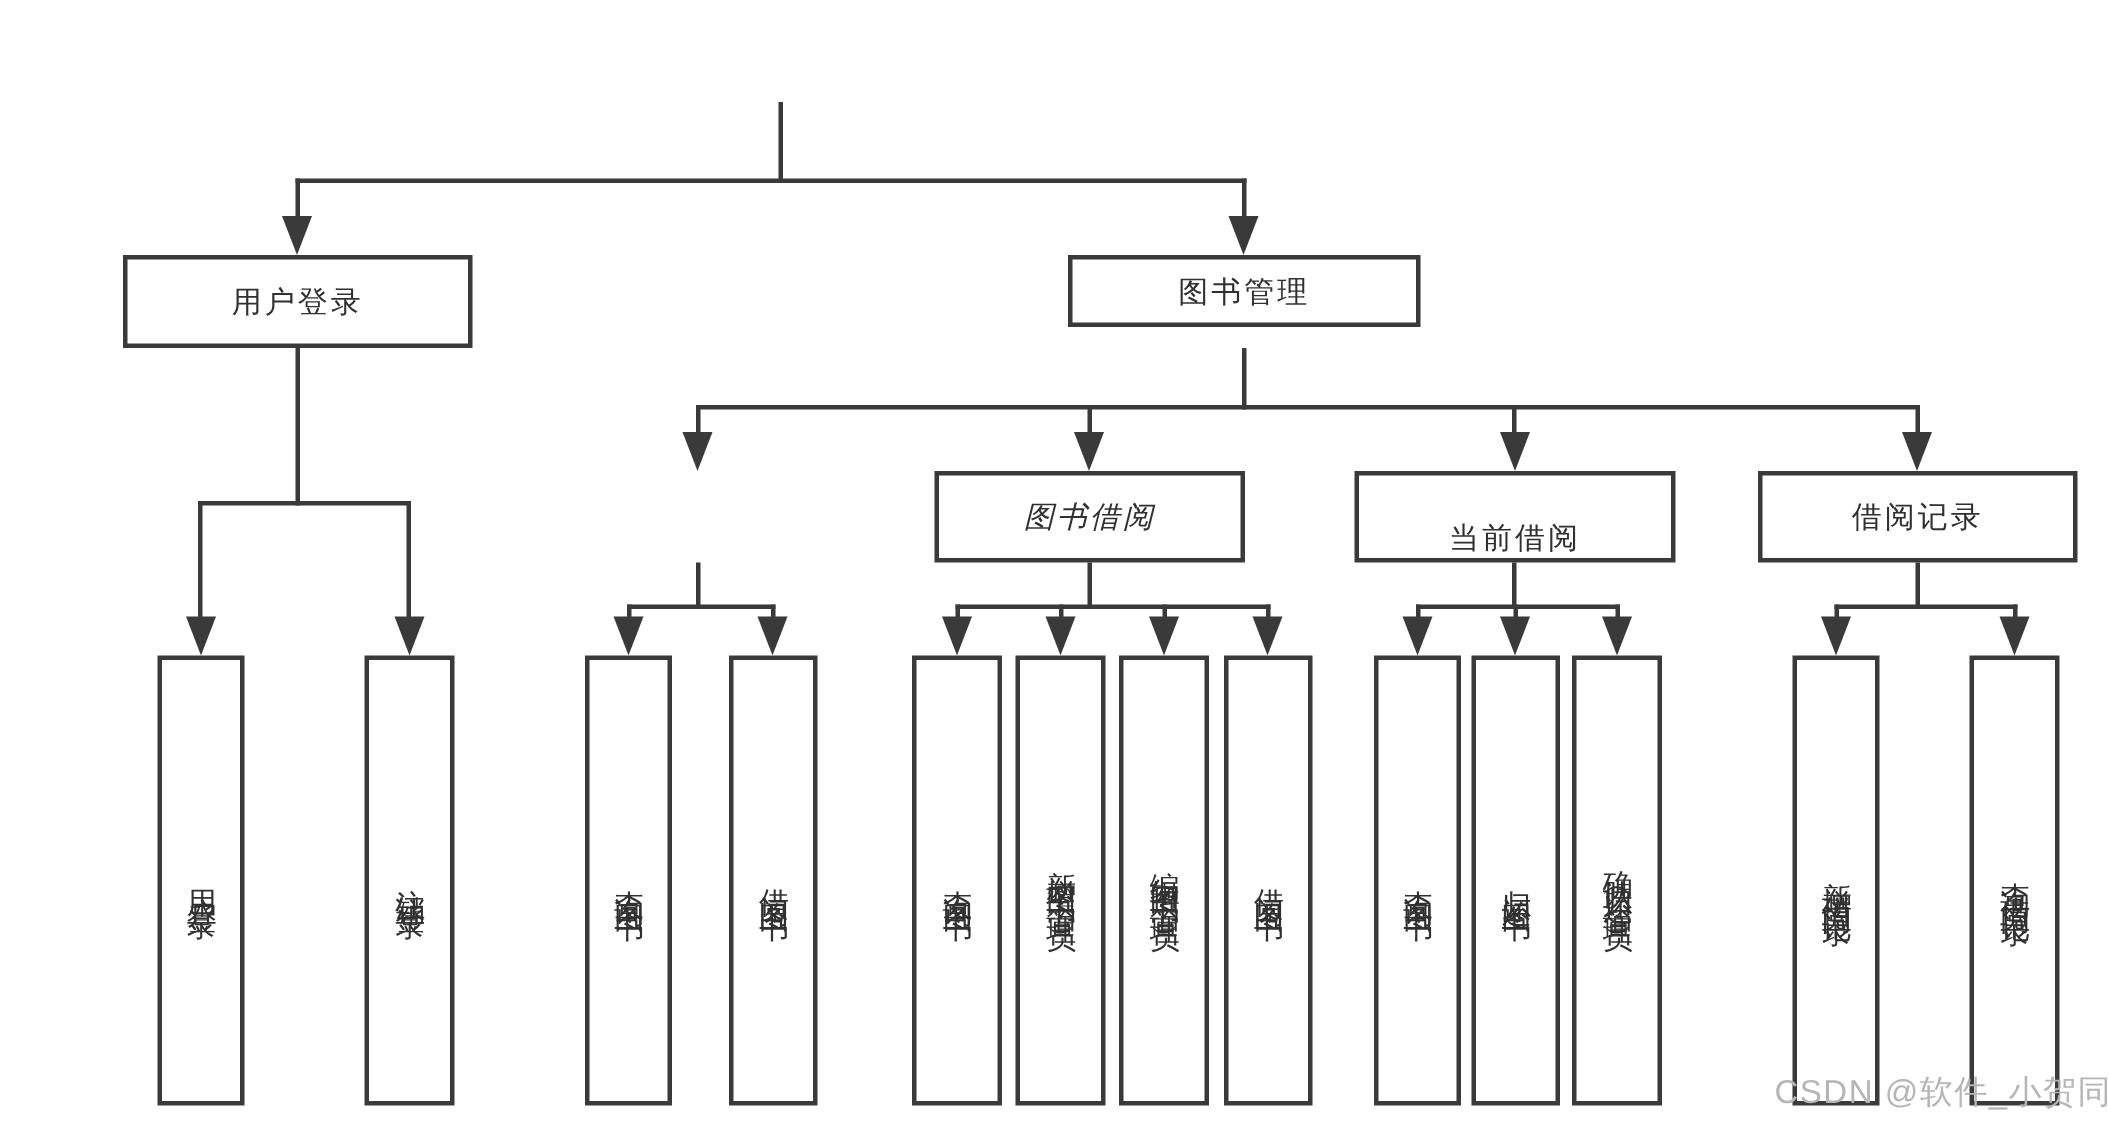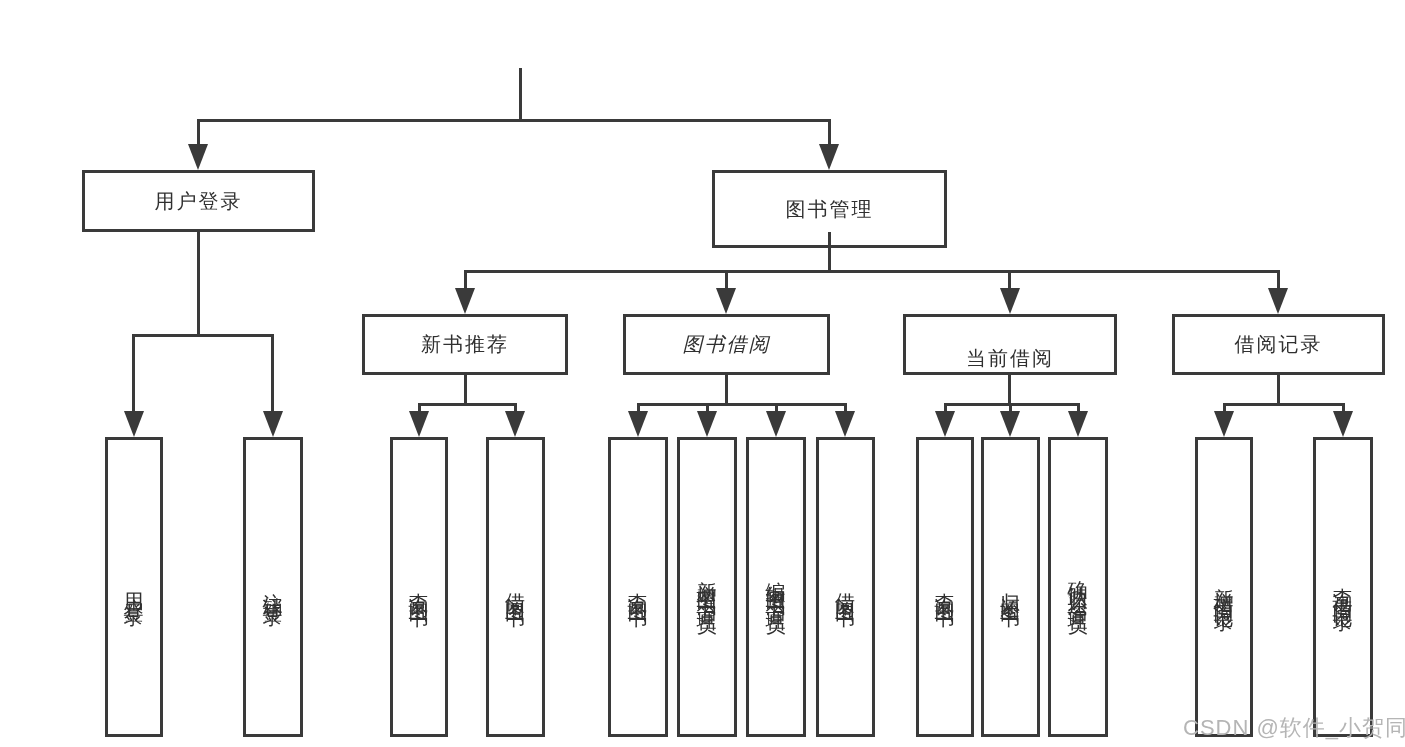--- a/index.html
+++ b/index.html
@@ -70,21 +70,21 @@
     <div class="line" style="left:197px;top:119px;width:634px;height:3px;"></div>
     <div class="line" style="left:197px;top:119px;width:3px;height:32px;"></div>
     <div class="arr" style="left:188px;top:144px;"></div>
     <div class="line" style="left:828px;top:119px;width:3px;height:32px;"></div>
     <div class="arr" style="left:819px;top:144px;"></div>
   </div>
 
   <div class="node" style="left:82px;top:170px;width:233px;height:62px;">
     <span>用户登录</span>
   </div>
-  <div class="node" style="left:712px;top:170px;width:235px;height:78px;">
+  <div class="node" style="left:712px;top:170px;width:235px;height:48px;">
     <span>图书管理</span>
   </div>
 
   <div>
     <div class="line" style="left:197px;top:232px;width:3px;height:105px;"></div>
     <div class="line" style="left:132px;top:334px;width:142px;height:3px;"></div>
     <div class="line" style="left:132px;top:334px;width:3px;height:86px;"></div>
     <div class="arr" style="left:124px;top:411px;"></div>
     <div class="line" style="left:271px;top:334px;width:3px;height:86px;"></div>
     <div class="arr" style="left:263px;top:411px;"></div>
@@ -96,23 +96,20 @@
     <div class="line" style="left:464px;top:270px;width:3px;height:22px;"></div>
     <div class="arr" style="left:455px;top:288px;"></div>
     <div class="line" style="left:725px;top:270px;width:3px;height:22px;"></div>
     <div class="arr" style="left:716px;top:288px;"></div>
     <div class="line" style="left:1008px;top:270px;width:3px;height:22px;"></div>
     <div class="arr" style="left:1000px;top:288px;"></div>
     <div class="line" style="left:1277px;top:270px;width:3px;height:22px;"></div>
     <div class="arr" style="left:1268px;top:288px;"></div>
   </div>
 
-  <div class="node" style="left:362px;top:314px;width:206px;height:61px;">
-    <span>新书推荐</span>
-  </div>
   <div class="node" style="left:623px;top:314px;width:207px;height:61px;font-style:italic;">
     <span>图书借阅</span>
   </div>
   <div class="node" style="left:903px;top:314px;width:214px;height:61px;align-items:flex-end;">
     <span>当前借阅</span>
   </div>
   <div class="node" style="left:1172px;top:314px;width:213px;height:61px;">
     <span>借阅记录</span>
   </div>
 

